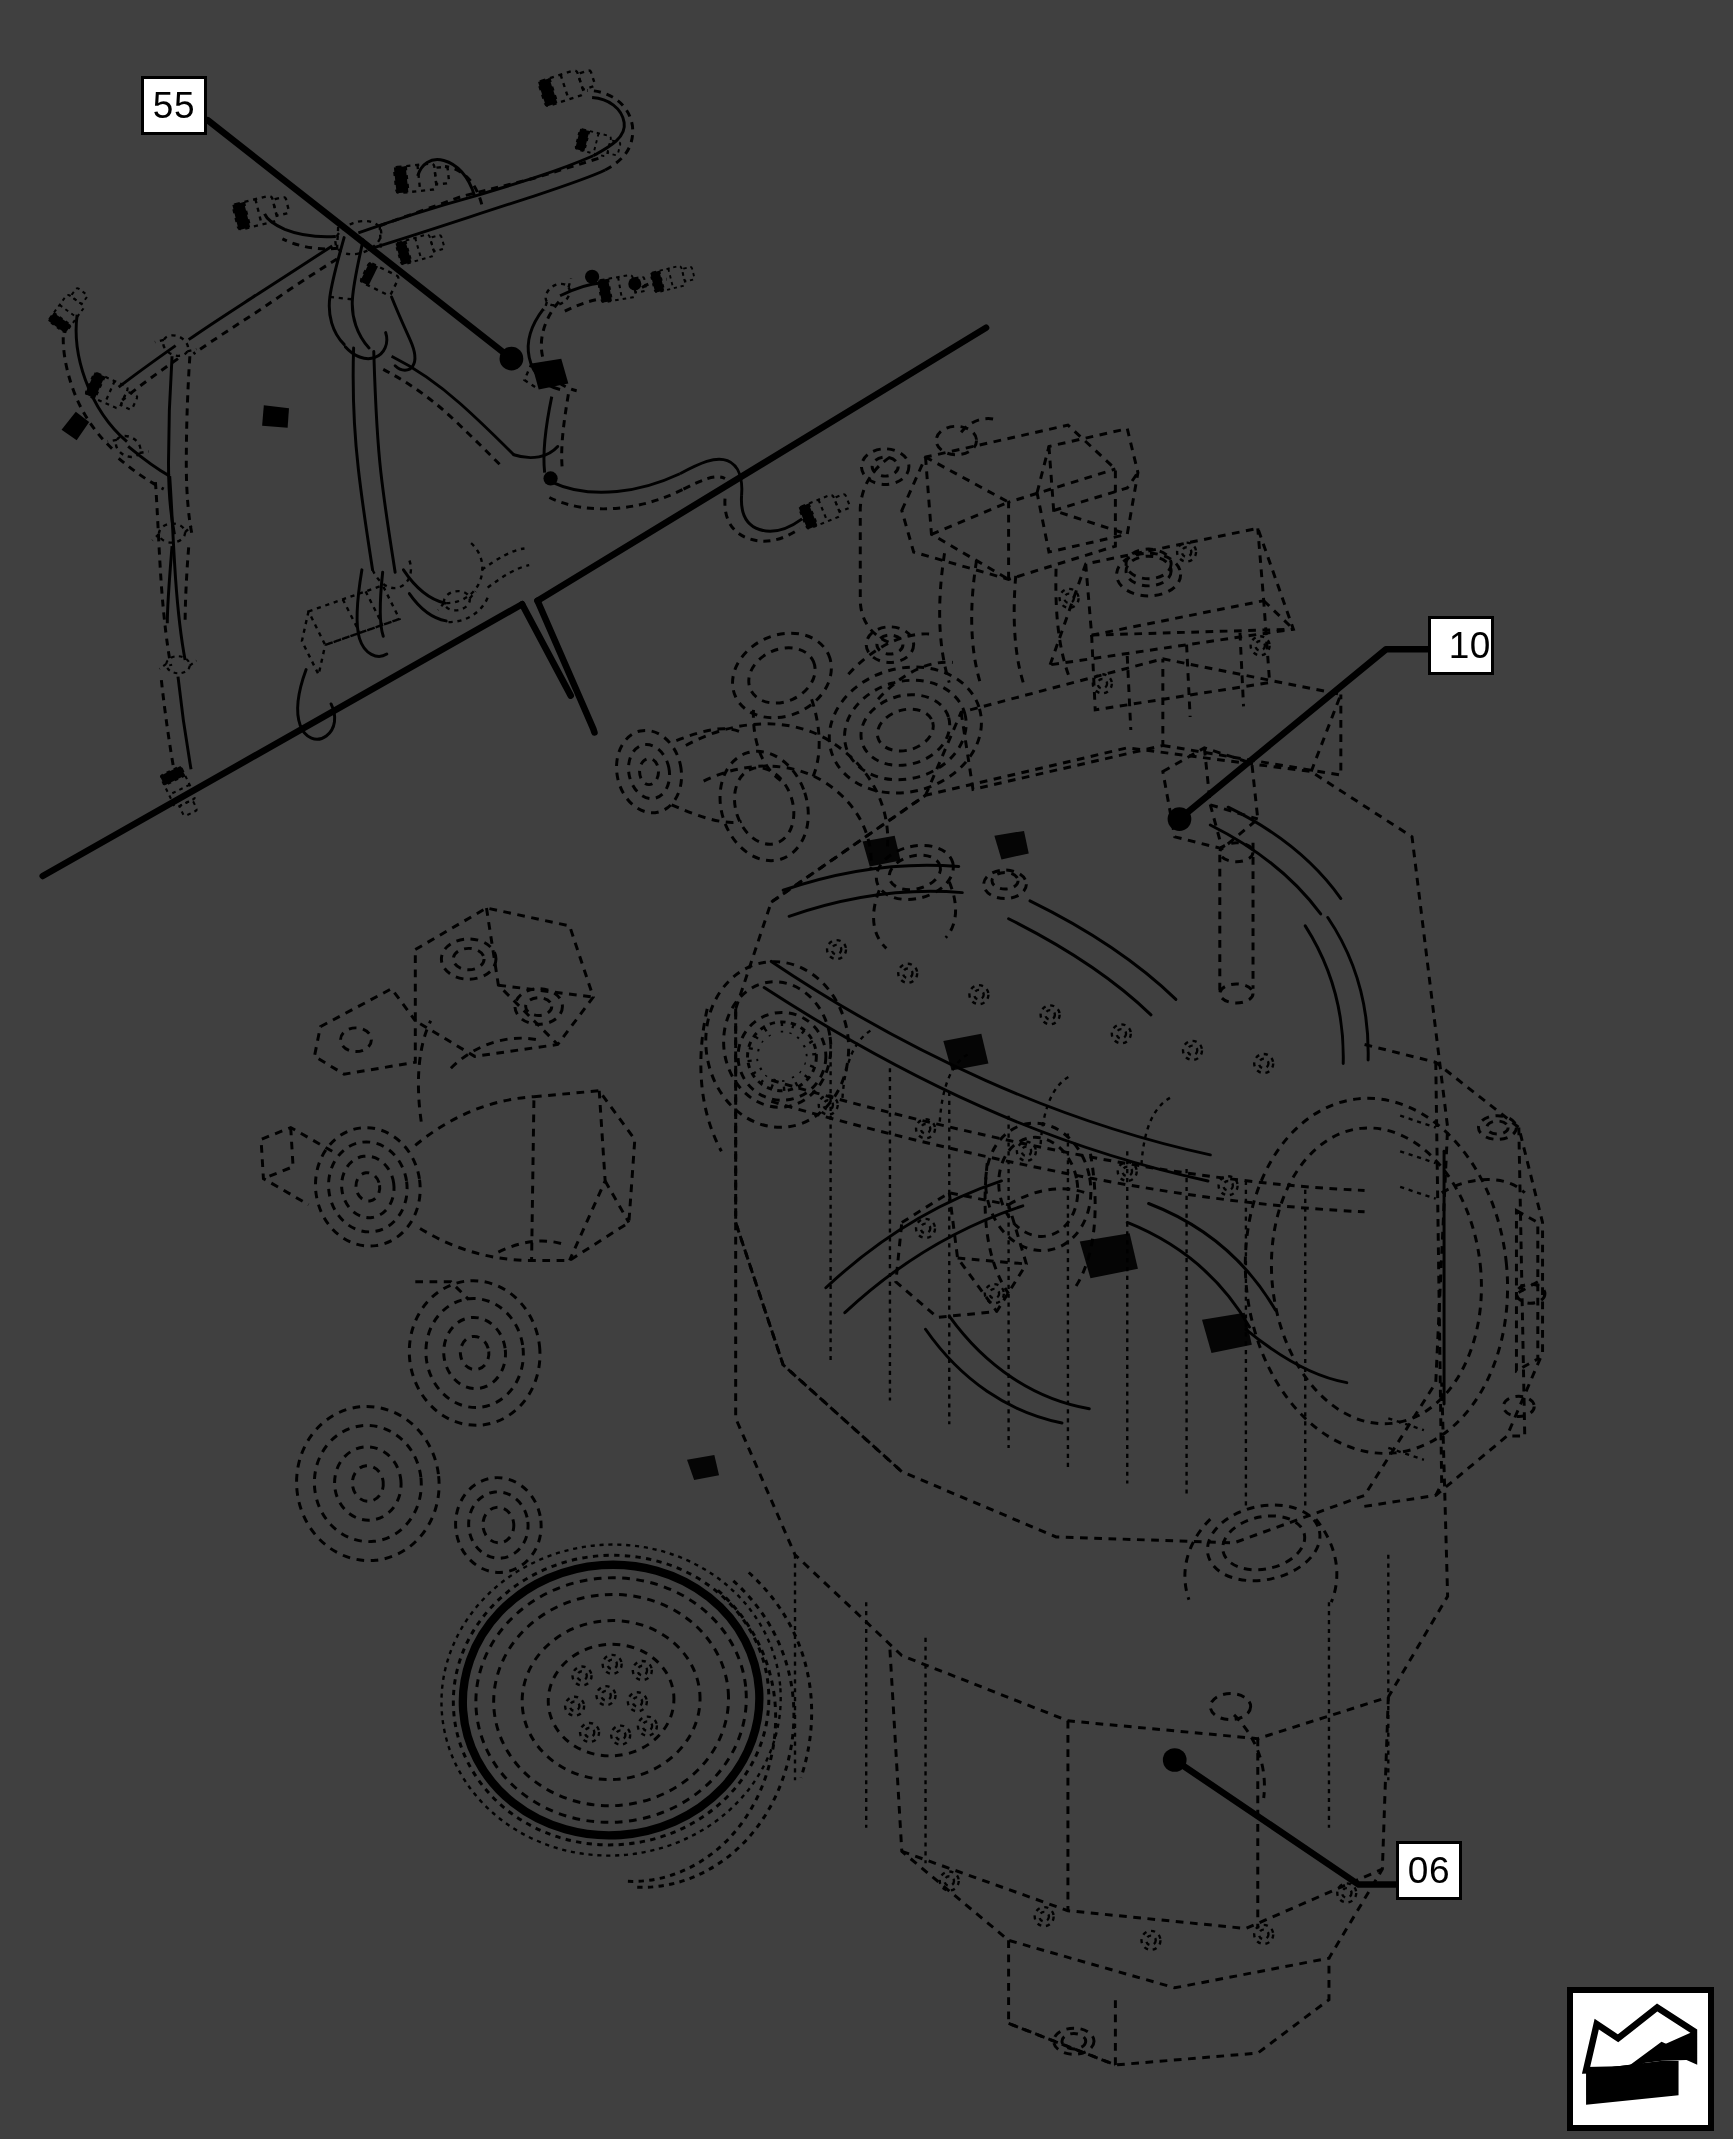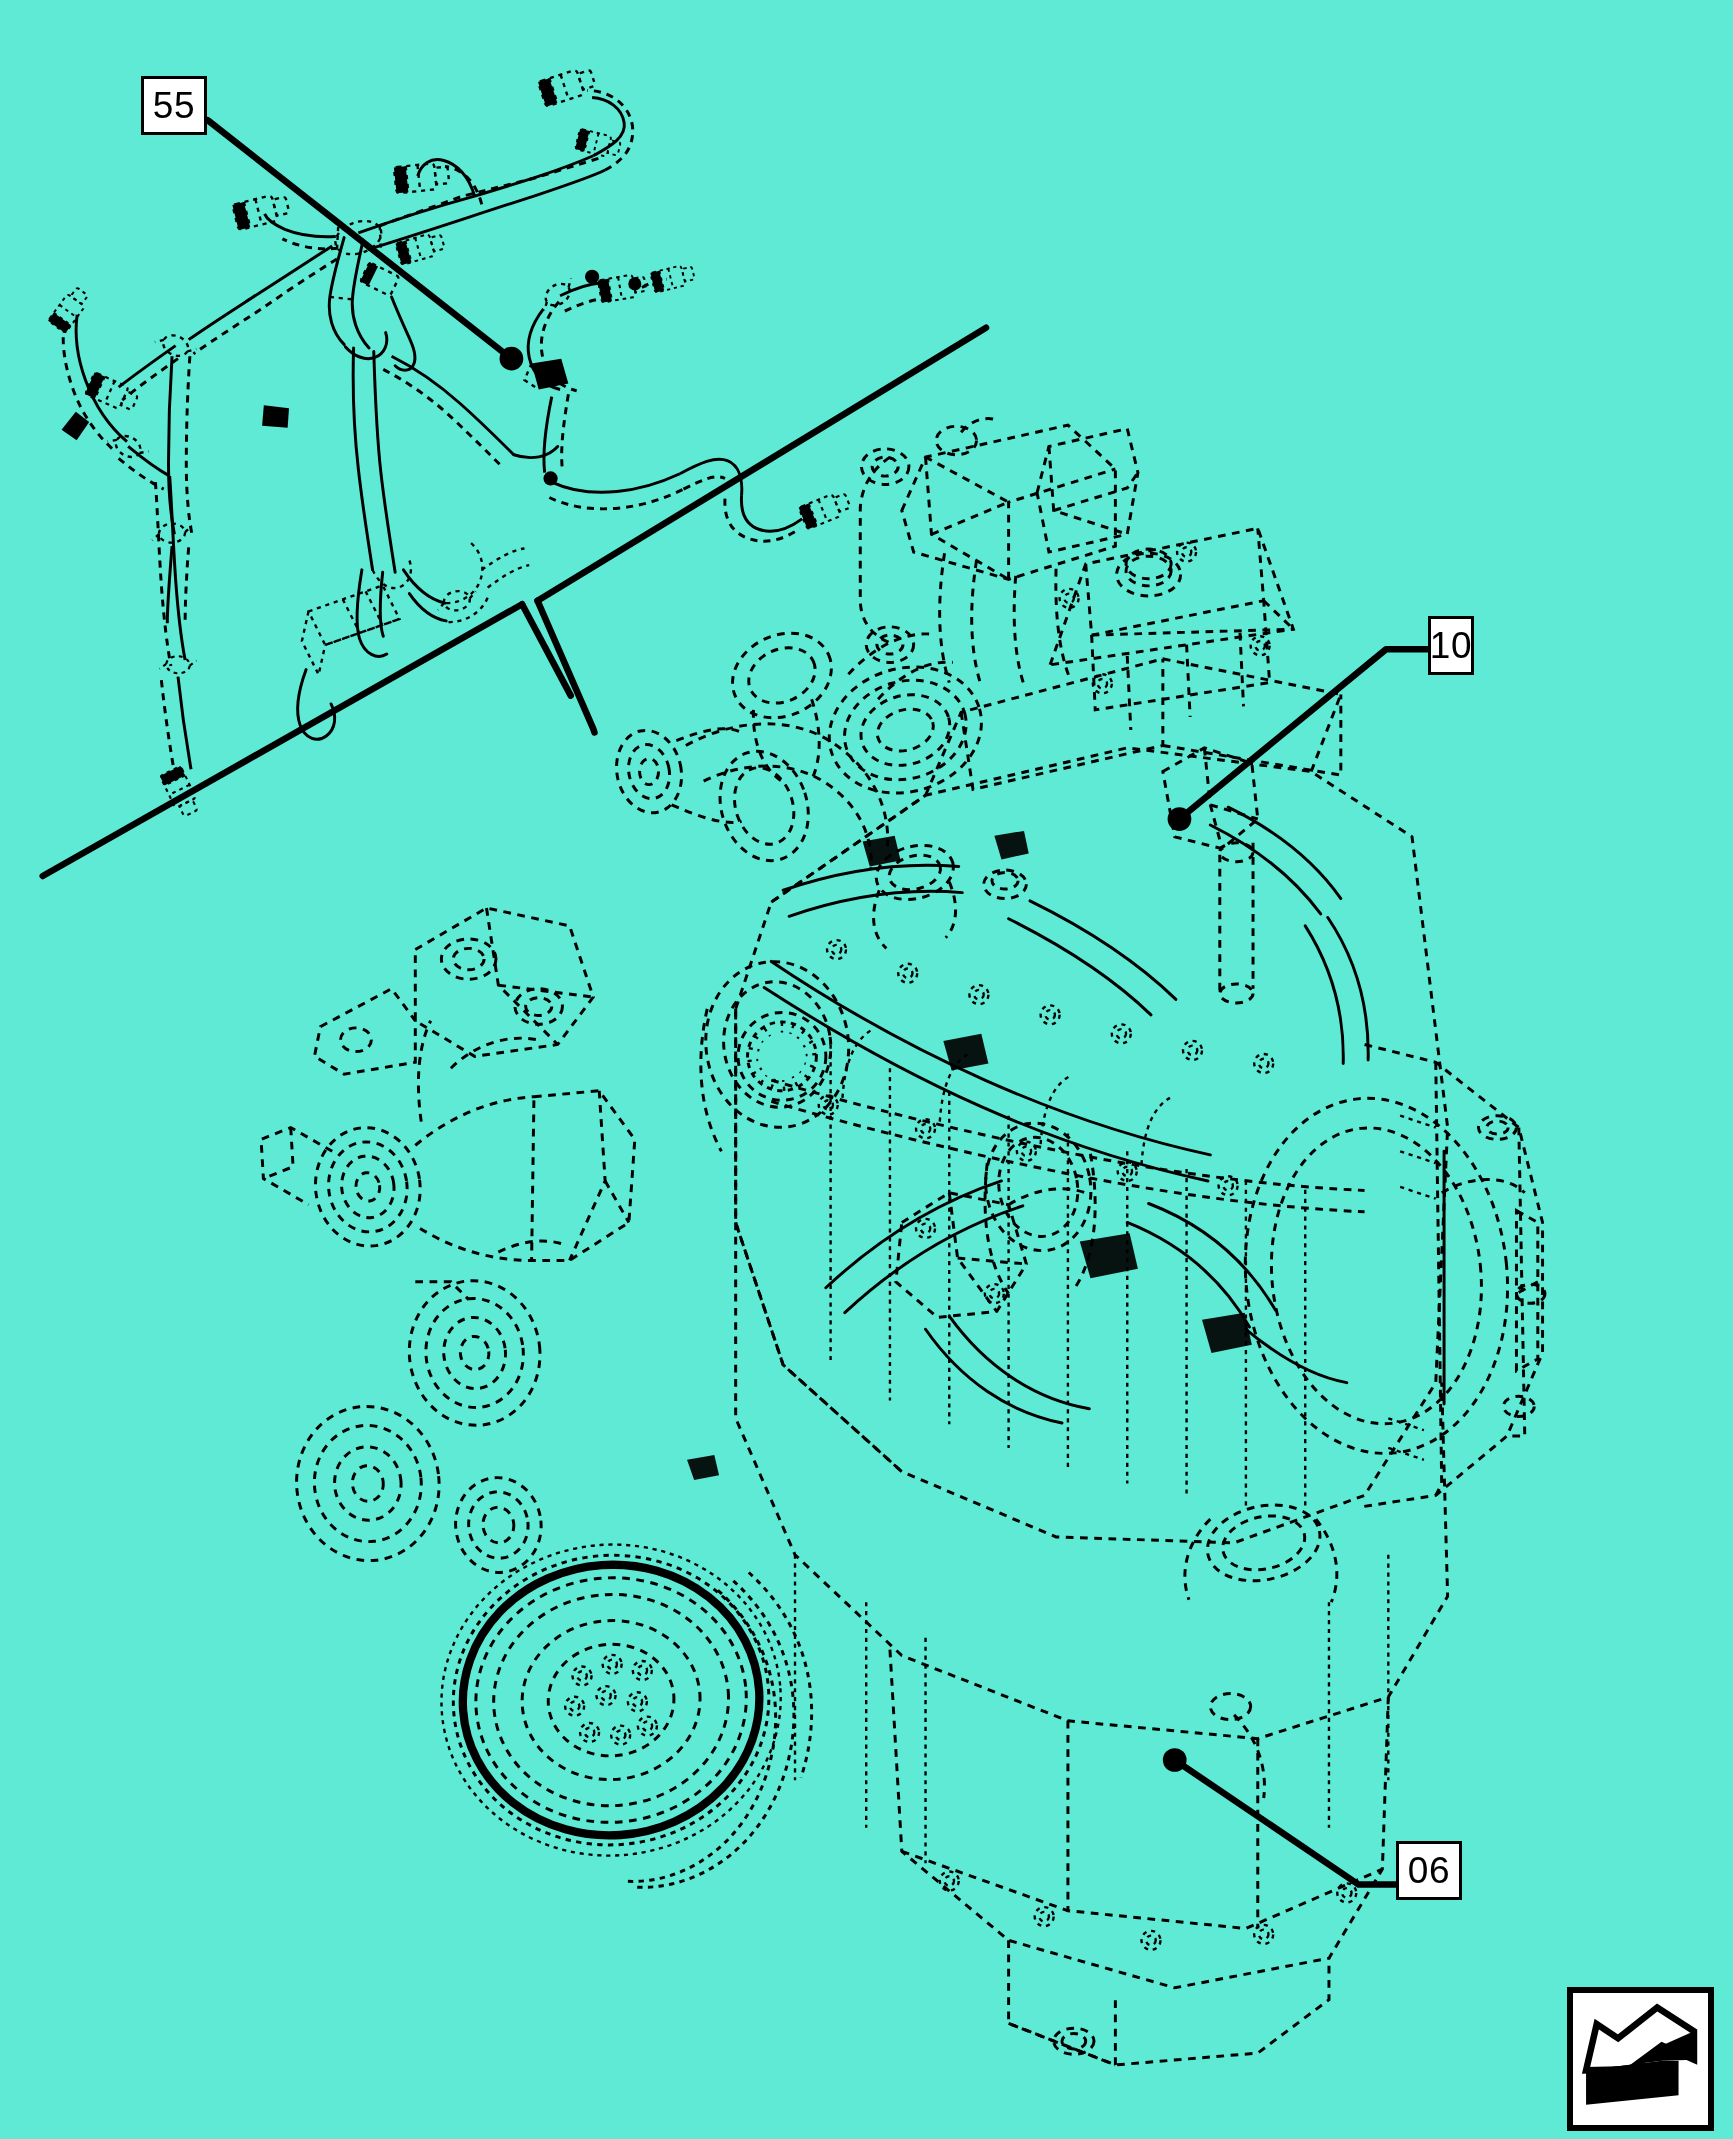--- a/index.html
+++ b/index.html
@@ -1,17 +1,17 @@
 <!DOCTYPE html>
 <html style="font-size:9.5px"><head>
 <meta charset="utf-8">
 <style>
   html,body{margin:0;padding:0;background:#ffffff;}
   body{font-family:"Liberation Sans", sans-serif;}
-  #page{position:relative;width:1733px;height:2140px;background:#5eead4;overflow:hidden;}
+  #page{position:relative;width:1733px;height:2140px;background:#404040;overflow:hidden;}
   svg{display:block;}
   .cb{position:absolute;box-sizing:border-box;border:3.6px solid #000;background:#fff;
       display:flex;align-items:center;justify-content:center;}
   .cb span{font-family:"Liberation Sans", sans-serif;font-size:37px;line-height:1;color:#000;letter-spacing:0.6px;}
   #logo{position:absolute;left:1567px;top:1987px;width:147px;height:144px;
         box-sizing:border-box;border:6.5px solid #000;background:#fff;}
 </style>
 </head>
 <body>
 
@@ -650,21 +650,21 @@
 
       <path class="heavy" d="M2352,3176 L2290,3176 L1980,2966"></path>
       <circle cx="1980" cy="2966" r="20" class="blk"></circle>
     </g>
   </svg>
 
   <div class="cb" style="left:141px;top:76px;width:66px;height:59px;">
     <span>55</span>
   </div>
 
-  <div class="cb" style="left:1428px;top:616px;width:46px;height:59px;">
+  <div class="cb" style="left:1428px;top:616px;width:66px;height:59px;justify-content:flex-end;">
     <span>10</span>
   </div>
 
   <div class="cb" style="left:1396px;top:1841px;width:66px;height:59px;">
     <span>06</span>
   </div>
 
   <div id="logo">
     <svg width="134" height="131" viewBox="0 0 226 220">
 

